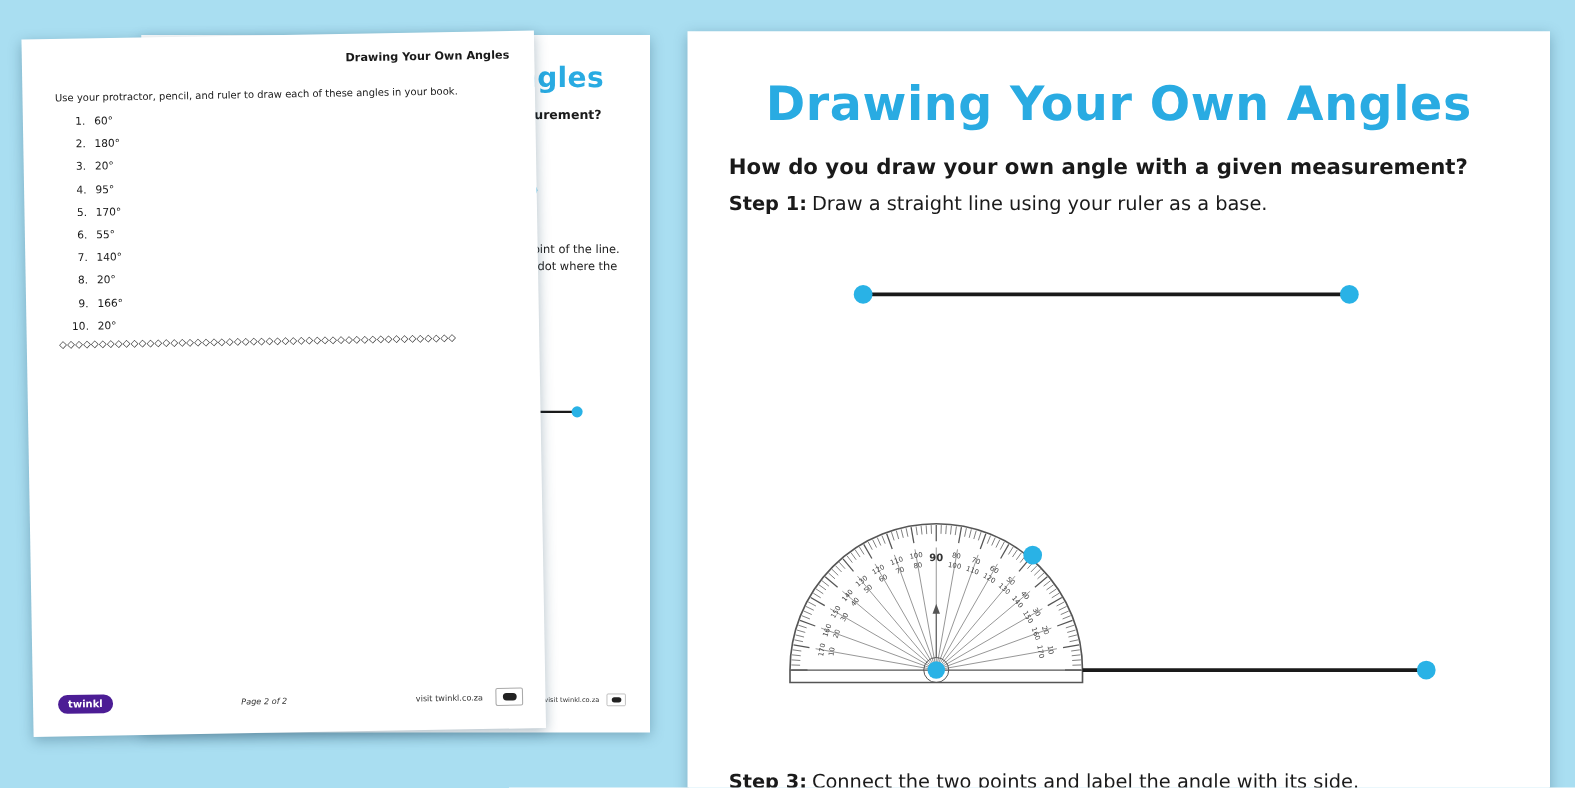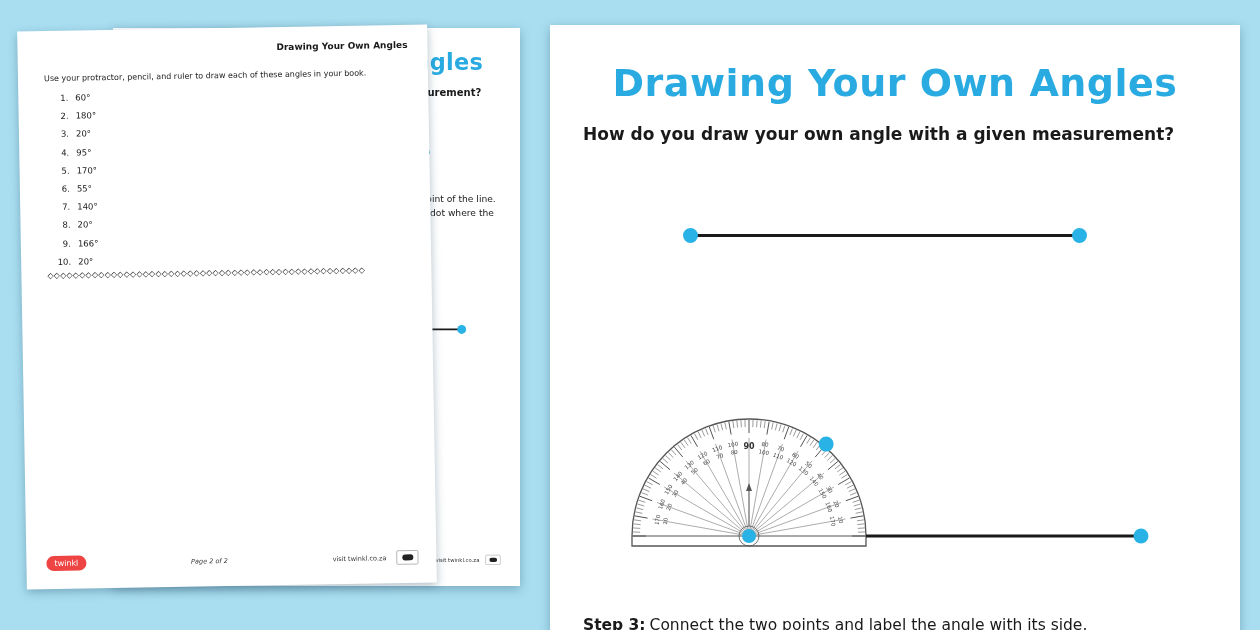--- a/index.html
+++ b/index.html
@@ -40,21 +40,21 @@
   
   .p2-header{position:absolute;top:15px;right:20px;font-size:9px;font-weight:bold}
   .p2-instruction{position:absolute;left:26px;top:43px;font-size:8px;width:370px}
   .p2-list{position:absolute;left:28px;top:58px;font-size:8.5px}
   .p2-row{display:flex;height:18.2px;align-items:center}
   .p2-num{width:22px;text-align:right;margin-right:7px}
   .cut-line{position:absolute;left:26px;top:240px;font-size:8px;letter-spacing:.2px;
     color:#222;white-space:nowrap}
   .p2-footer{position:absolute;left:20px;top:524px;width:374px;display:flex;
     align-items:center;font-size:6.5px;color:#333}
-  .twinkl-logo{background:#ef4444;color:#fff;font-size:8px;font-weight:normal;
+  .twinkl-logo{background:#4c1d95;color:#fff;font-size:8px;font-weight:bold;
     padding:3px 8px;border-radius:10px}
   .p2-page-label{flex:1;text-align:center;font-style:italic}
   .p2-visit{margin-right:8px}
   .p2-footer .quality-badge{transform:scale(.85)}
 </style>
 </head>
 <body>
 
 <div class="desk">
 
@@ -299,20 +299,23 @@
         <span class="badge-cloud"></span>
       </div>
     </div>
   </div>
 
   <div class="page page-right">
     <div class="p1-content">
       <h1 class="p1-title">Drawing Your Own Angles</h1>
       <h2 class="p1-question">How do you draw your own angle with a given measurement?</h2>
 
+      <p class="p1-step step1">
+        <span class="step-label">Step 1:</span><span>Draw a straight line using your ruler as a base.</span>
+      </p>
 
       <div class="ruled-line">
         <span class="dot dot-left"></span>
         <span class="dot dot-right"></span>
       </div>
 
 
       <svg class="protractor-svg" viewBox="0 0 600 152" xmlns="http://www.w3.org/2000/svg">
           <path d="M 33 136 A 117 117 0 0 1 267 136 L 267 146 L 33 146 Z" fill="#fff" stroke="#555" stroke-width="1.3"></path>
           <line x1="33" y1="136" x2="267" y2="136" stroke="#555" stroke-width="1"></line>

